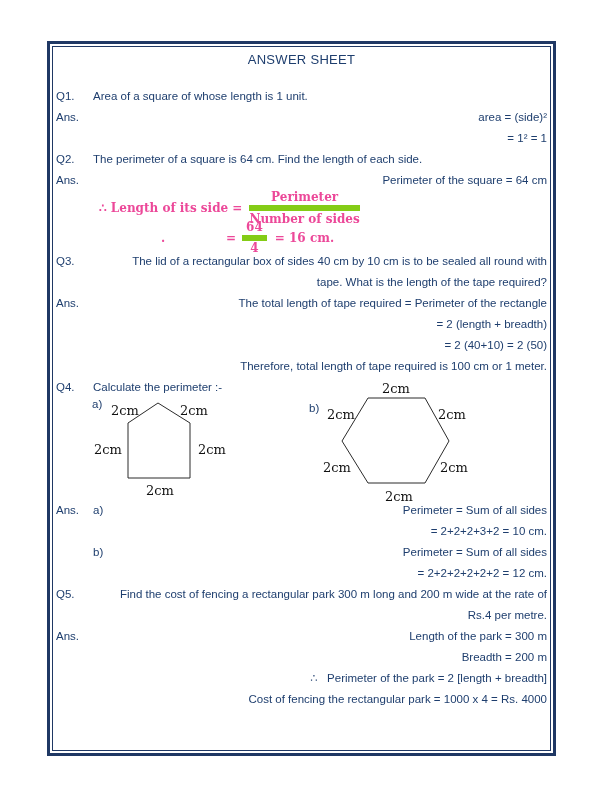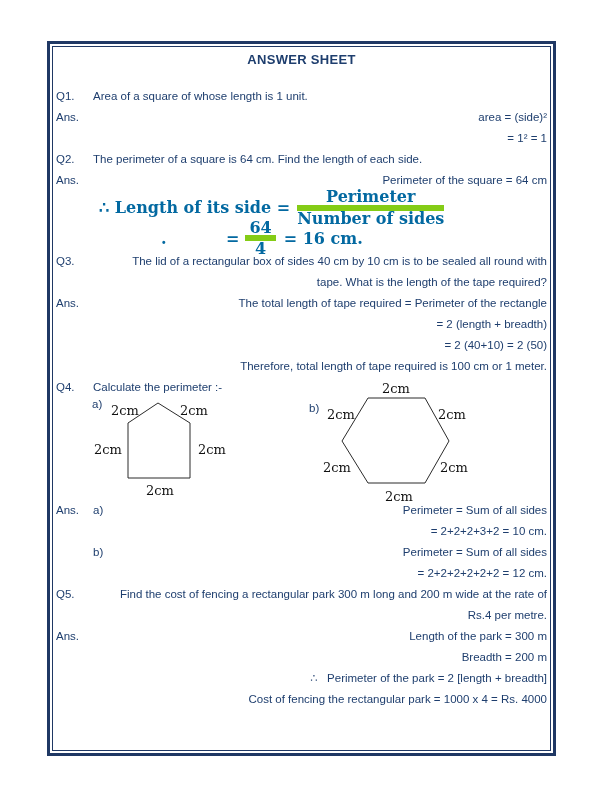--- a/index.html
+++ b/index.html
@@ -13,32 +13,32 @@
     border:3px solid #1f3864;box-sizing:border-box;background:#fff;
   }
   .inner{
     position:absolute;inset:2px;border:1px solid #1f3864;
     padding:0 3px;box-sizing:border-box;overflow:hidden;
   }
   .sheet{
     color:#1e3e6e;font-size:11.5px;line-height:21px;padding-top:5px;
   }
   .title{
-    text-align:center;font-weight:bold;font-size:13px;letter-spacing:.3px;
+    text-align:center;font-weight:normal;font-size:13px;letter-spacing:.3px;
     line-height:16px;margin-bottom:18px;color:#1e3e6e;
   }
   .row{display:flex;align-items:flex-start;}
   .lbl{width:37px;flex:none;}
   .sublbl{width:33px;flex:none;}
   .txt{flex:1;min-width:0;}
   .line{min-height:21px;text-align:right;}
   
   .formula{
-    font-family:"DejaVu Serif",serif;font-weight:600;color:#0369a1;
-    font-size:16px;height:60px;margin-left:6px;
+    font-family:"DejaVu Serif",serif;font-weight:600;color:#ec4899;
+    font-size:12px;height:60px;margin-left:6px;
   }
   .f-row1{display:flex;align-items:center;height:34px;line-height:14px;}
   .f-row1 .lead{margin-right:7px;}
   .frac{display:inline-block;text-align:center;}
   .frac .num{display:block;border-bottom:6px solid #84cc16;padding:0 8px 1px;}
   .frac .den{display:block;padding-top:1px;}
   .f-row2{display:flex;align-items:center;height:26px;line-height:13px;}
   .f-row2 .stray-dot{width:4px;margin-left:62px;}
   .f-row2 .eq{margin-left:61px;margin-right:6px;}
   .f-row2 .frac .num{padding:0 4px 1px;}

